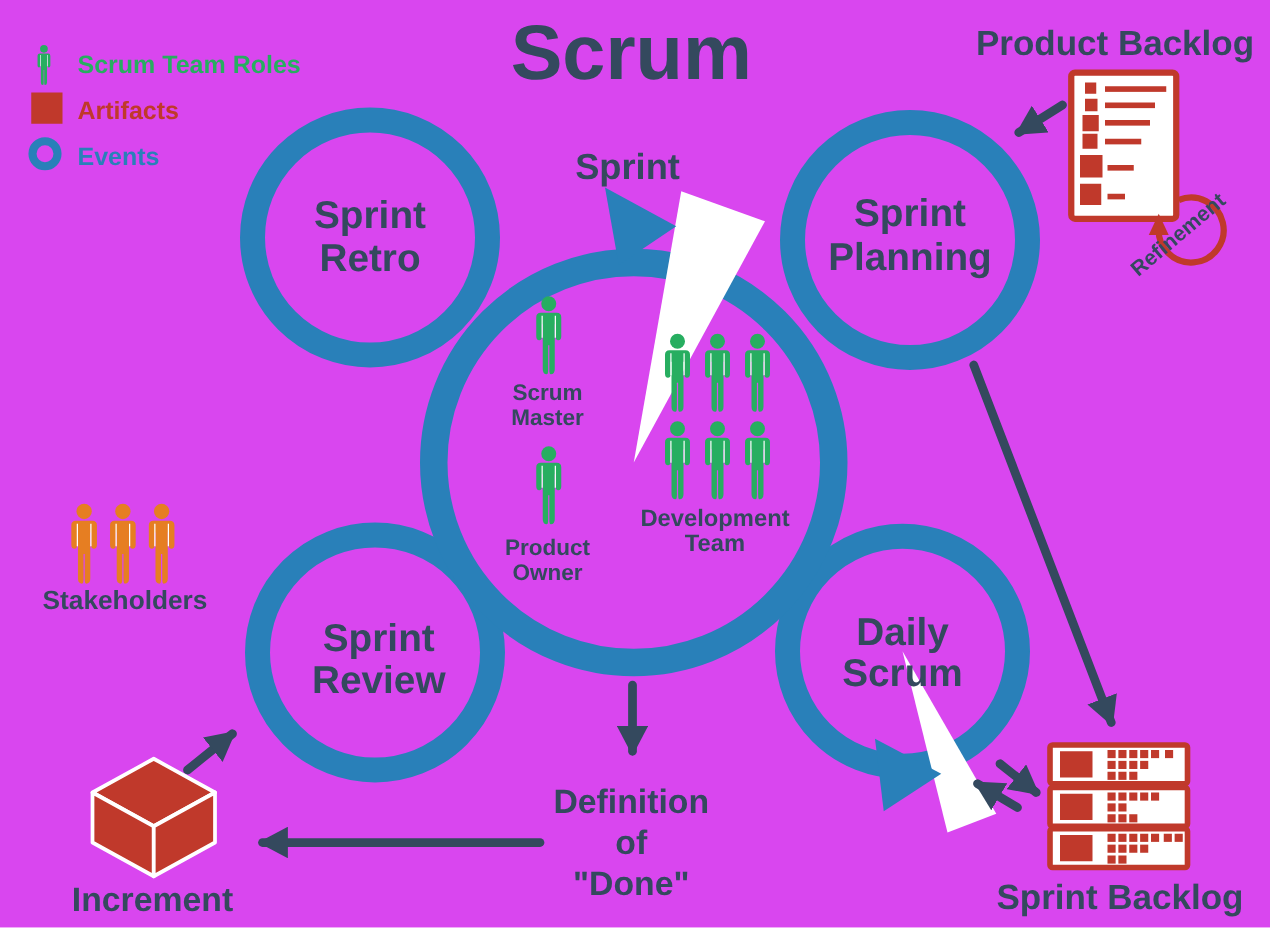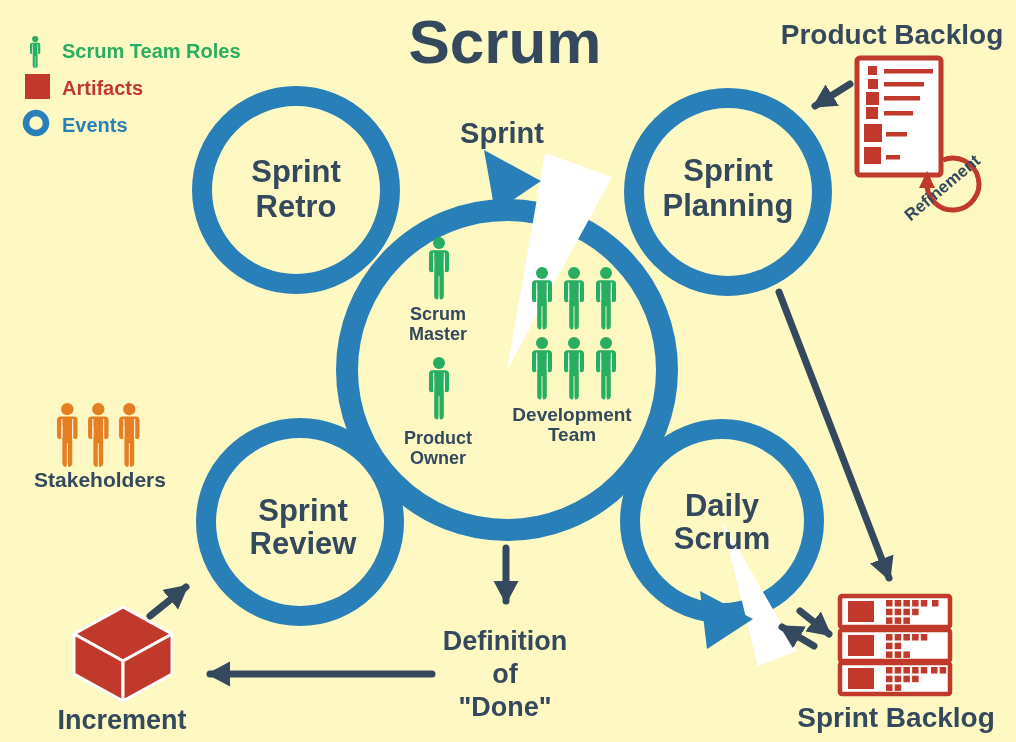--- a/index.html
+++ b/index.html
@@ -1,16 +1,16 @@
 <!DOCTYPE html>
 <html><head>
 <meta charset="utf-8">
 <style>
   html,body{margin:0;padding:0;background:#fff;}
-  .page{position:relative;width:1016px;height:742px;background:#fef9c3;overflow:hidden;
+  .page{position:relative;width:1016px;height:742px;background:#d946ef;overflow:hidden;
         font-family:"Liberation Sans","DejaVu Sans",sans-serif;}
   svg text{font-family:"Liberation Sans","DejaVu Sans",sans-serif;font-weight:bold;}
   .navy{fill:#34495e}
   .blue{fill:#2980b9}
   .red{fill:#c0392b}
   .green{fill:#27ae60}
   .orange{fill:#e67e22}
   .ring{fill:none;stroke:#2980b9}
   .aline{stroke:#34495e;stroke-width:7;fill:none;stroke-linecap:round}
   .rline{stroke:#c0392b;stroke-width:5;fill:none}

